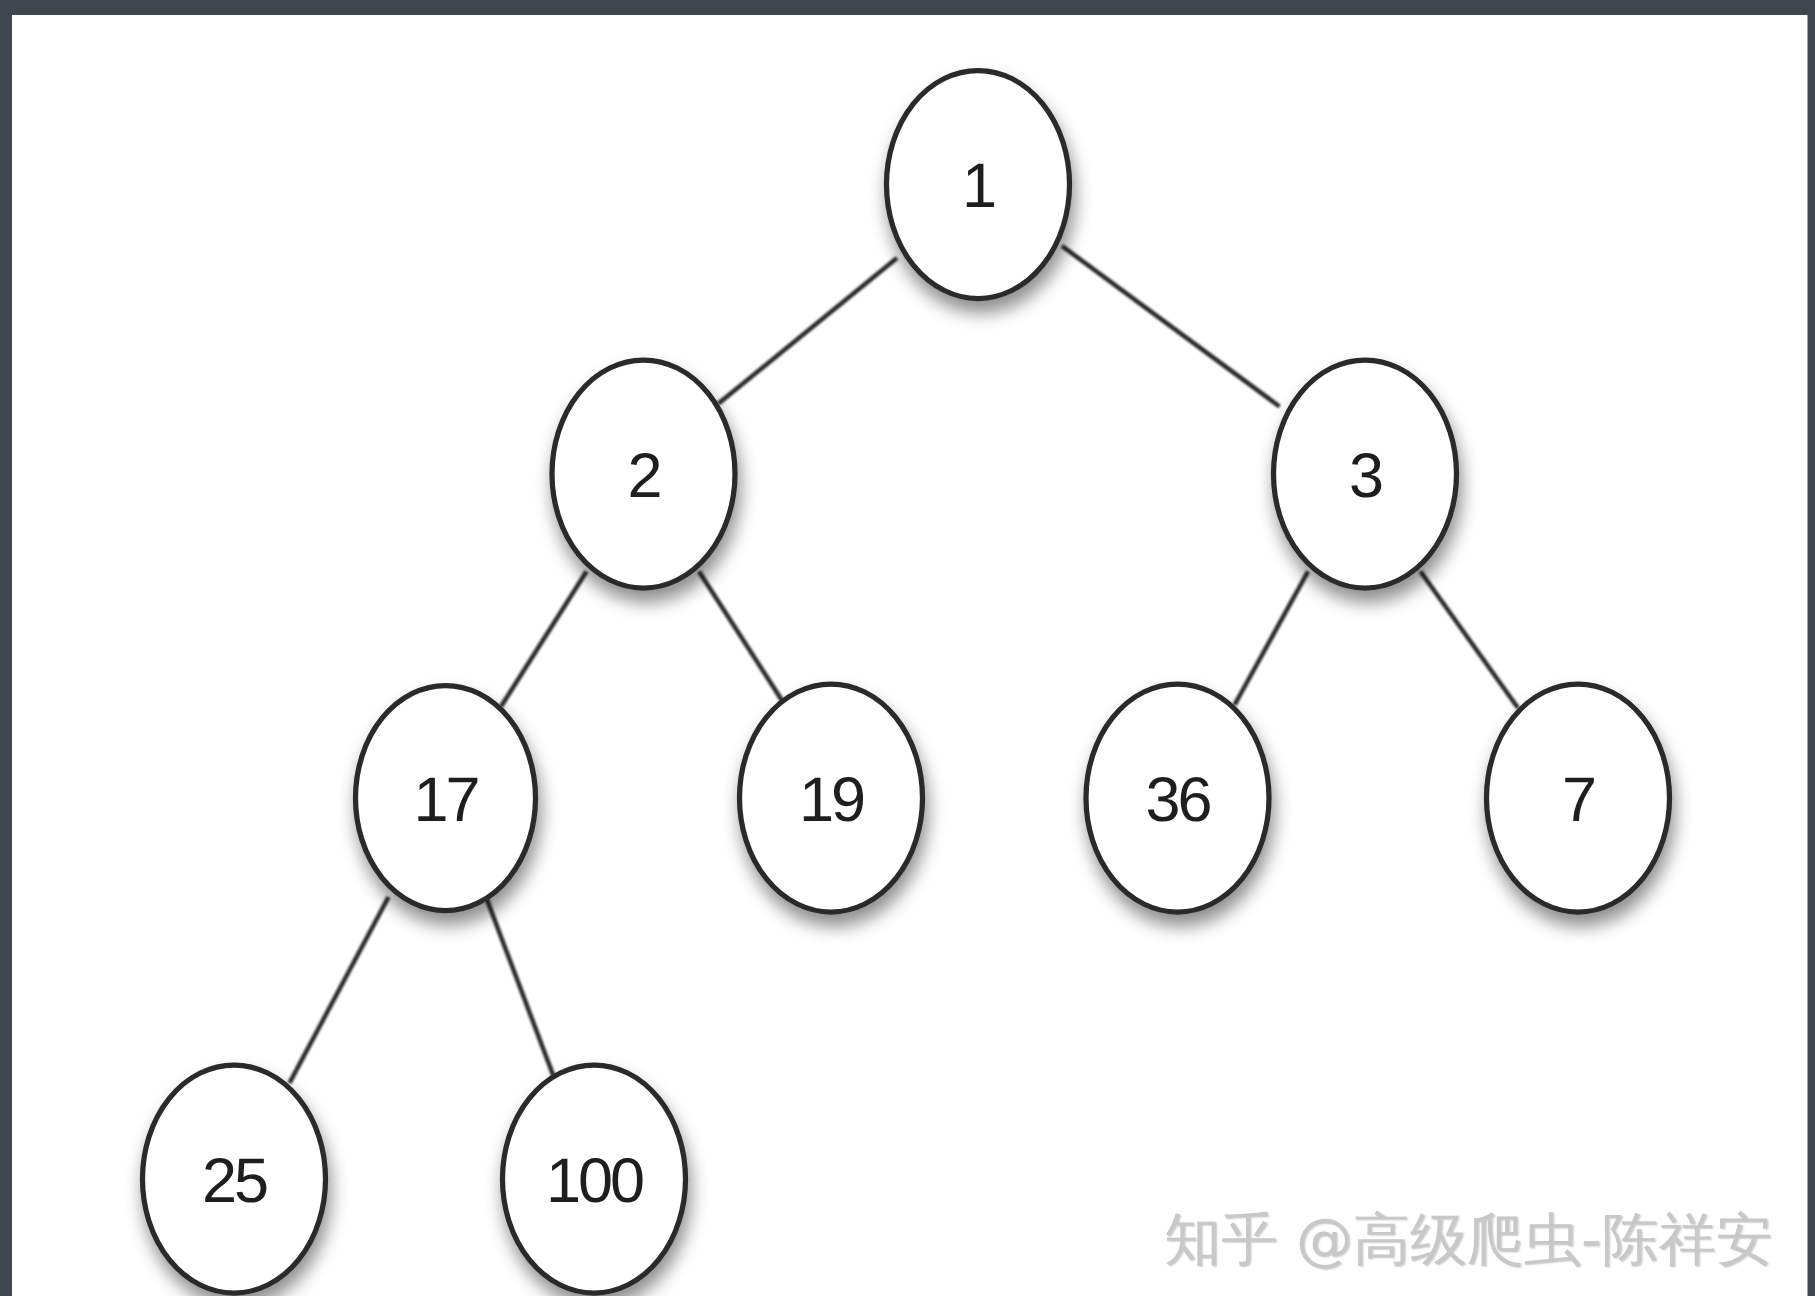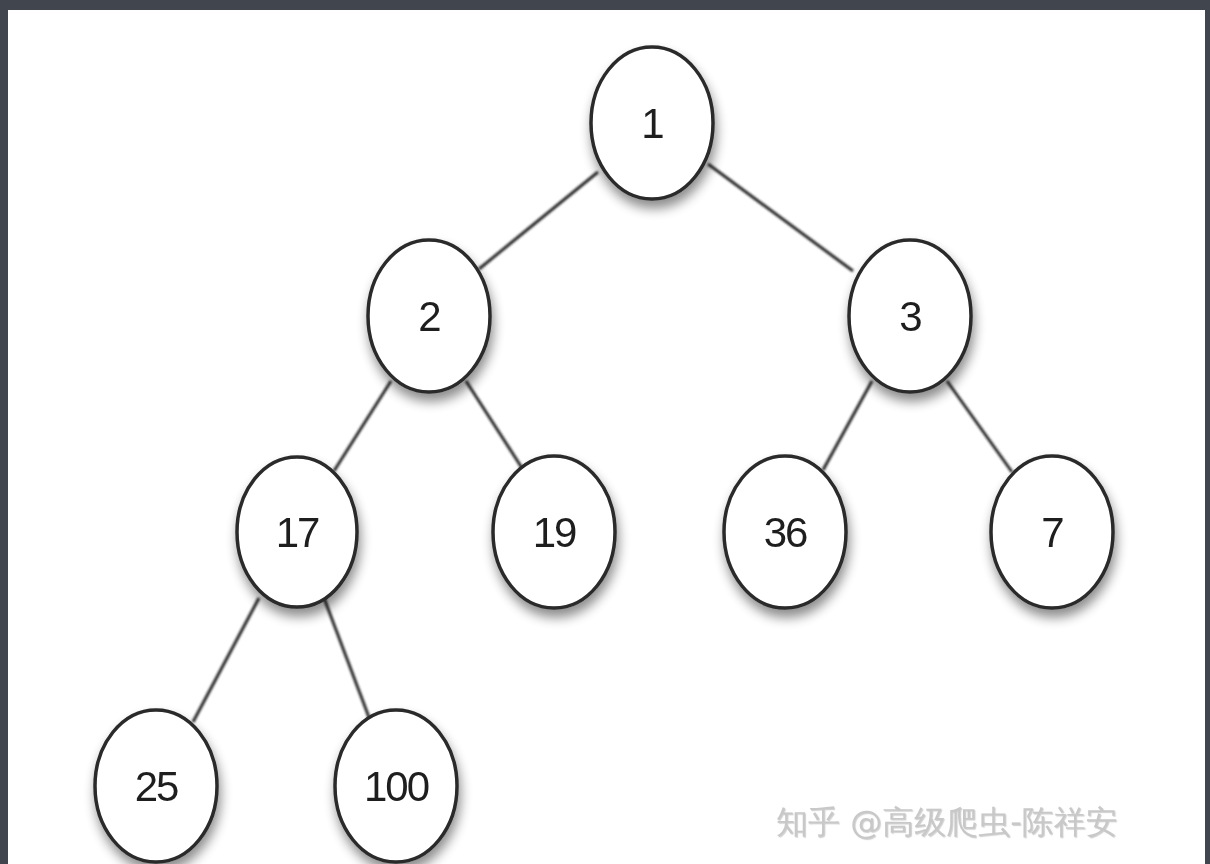--- a/index.html
+++ b/index.html
@@ -33,21 +33,21 @@
       font-size: 42px;
       font-weight: 500;
       fill: #1e1e1e;
       letter-spacing: -2px;
     }
     .watermark {
       position: absolute;
       left: 768px;
       top: 791px;
       font-family: "DejaVu Sans", sans-serif;
-      font-size: 32px;
+      font-size: 38px;
       color: #c8c8c8;
       white-space: nowrap;
       letter-spacing: 0px;
       text-shadow: 1px 1px 1px rgba(120,120,120,0.35);
     }
   </style>
 </head>
 <body>
 
 <div class="frame">

